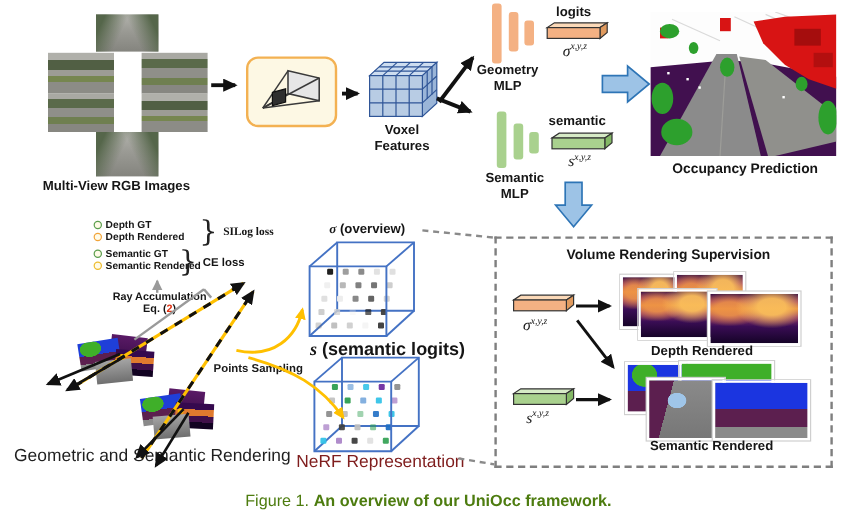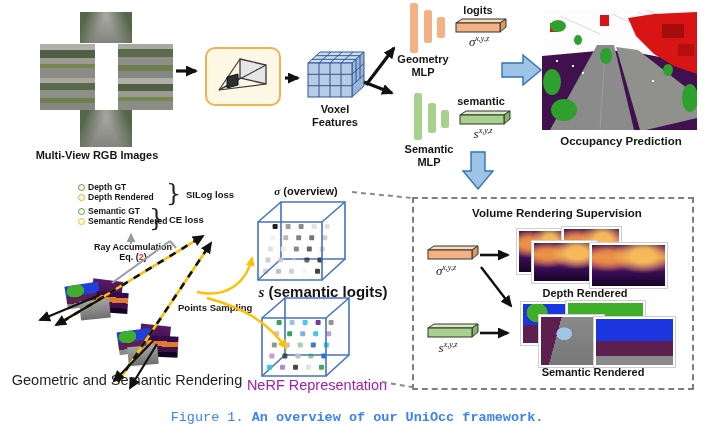--- a/index.html
+++ b/index.html
@@ -34,21 +34,21 @@
   .sem-v4{background:linear-gradient(to bottom,#1b35e0 0 48%,#5c1f4f 48% 80%,#8a8a8a 80%);}
   .mini{position:absolute;z-index:6;}
   .mini-sem{background:radial-gradient(ellipse at 30% 25%,#3faf29 0 26%,rgba(0,0,0,0) 27%),
             linear-gradient(to bottom,#1f3fd8 0 48%,#5c1f4f 48% 78%,#8a8a8a 78%);}
   .mini-depth{background:linear-gradient(to bottom,#35094e 0 25%,#e07a2e 25% 50%,#40104a 50% 75%,#120322 75%);}
   .mini-gray{background:linear-gradient(to bottom,#a5a5a5,#6f6f6f);}
   .mini-purple{background:linear-gradient(to bottom,#5a1a66,#3a0d49);}
   .legend-dot{position:absolute;width:5px;height:5px;border-radius:50%;background:#fffbe8;}
   .brace{position:absolute;font-family:"DejaVu Serif",serif;color:#222;line-height:1;}
   .dashed-box{position:absolute;border:2px dashed #7f7f7f;background:transparent;z-index:2;}
-  .caption{font-family:Liberation Mono, monospace;font-size:13.5px;color:#3b82f6;white-space:nowrap;}
+  .caption{font-family:Liberation Sans, sans-serif;font-size:13.5px;color:#4d7c0f;white-space:nowrap;}
 </style>
 </head>
 <body>
 
 <div id="canvas">
 
   <div class="cam cam-road" style="left:80px;top:12px;width:52px;height:31px;"></div>
   <div class="cam cam-side" style="left:40px;top:44px;width:55px;height:34px;"></div>
   <div class="cam cam-side2" style="left:40px;top:78px;width:55px;height:32px;"></div>
   <div class="cam cam-side2" style="left:118px;top:44px;width:55px;height:34px;"></div>
@@ -159,21 +159,21 @@
 
   <div class="legend-dot" style="left:78px;top:184px;border:1.5px solid #5b9e4d;"></div>
   <div class="abs lbl" style="left:88px;top:182px;font-size:8.5px;text-align:left;">Depth GT</div>
   <div class="legend-dot" style="left:78px;top:194px;border:1.5px solid #f2a43a;"></div>
   <div class="abs lbl" style="left:88px;top:192px;font-size:8.5px;text-align:left;">Depth Rendered</div>
   <div class="legend-dot" style="left:78px;top:208px;border:1.5px solid #5b9e4d;"></div>
   <div class="abs lbl" style="left:88px;top:206px;font-size:8.5px;text-align:left;">Semantic GT</div>
   <div class="legend-dot" style="left:78px;top:218px;border:1.5px solid #eebc2e;"></div>
   <div class="abs lbl" style="left:88px;top:216px;font-size:8.5px;text-align:left;">Semantic Rendered</div>
   <div class="brace" style="left:166px;top:181px;font-size:24px;">}</div>
-  <div class="abs lbl" style="left:186px;top:189px;font-size:9.5px;text-align:left;">SILog loss</div>
+  <div class="abs lbl" style="left:186px;top:189px;font-size:9.5px;text-align:left;font-family:Liberation Serif, serif;">SILog loss</div>
   <div class="brace" style="left:149px;top:206px;font-size:24px;">}</div>
   <div class="abs lbl" style="left:169px;top:214px;font-size:9.5px;text-align:left;">CE loss</div>
 
   <div class="abs lbl ctr" style="left:133px;top:242px;font-size:9px;">Ray Accumulation</div>
   <div class="abs lbl ctr" style="left:133px;top:252px;font-size:9px;">
     <span>Eq. (</span><span style="color:#e03010;">2</span><span>)</span>
   </div>
   <div class="abs lbl" style="left:178px;top:302px;font-size:9.5px;text-align:left;color:#1a1a1a;">Points Sampling</div>
 
   <div class="mini mini-purple" style="left:92px;top:280px;width:30px;height:21px;transform:rotate(7deg);"></div>
@@ -259,21 +259,21 @@
         <rect x="50.4" y="58.6" width="5" height="5" rx="1" fill="#2e9e4f" opacity="0.55"></rect>
         <rect x="63.4" y="58.6" width="5" height="5" rx="1" fill="#1f6fc4" opacity="0.95"></rect>
         <rect x="9.0" y="69.8" width="5" height="5" rx="1" fill="#35c3e8" opacity="0.95"></rect>
         <rect x="22.0" y="69.8" width="5" height="5" rx="1" fill="#6f2da0" opacity="0.55"></rect>
         <rect x="35.0" y="69.8" width="5" height="5" rx="1" fill="#3d3d3d" opacity="0.95"></rect>
         <rect x="48.0" y="69.8" width="5" height="5" rx="1" fill="#bfbfbf" opacity="0.45"></rect>
         <rect x="61.0" y="69.8" width="5" height="5" rx="1" fill="#2e9e4f" opacity="0.9"></rect>
       </g>
     <polygon points="4,23 68,23 68,81 4,81" fill="none" stroke="#4472c4" stroke-width="1.6"></polygon>
   </svg>
-  <div class="abs ctr" style="left:317px;top:377px;font-size:14.5px;color:#a21caf;white-space:nowrap;">NeRF Representation</div>
+  <div class="abs ctr" style="left:317px;top:377px;font-size:14.5px;color:#7f1d1d;white-space:nowrap;">NeRF Representation</div>
 
   <div class="dashed-box" style="left:412px;top:197px;width:278px;height:189px;"></div>
   <div class="abs lbl ctr" style="left:557px;top:206px;font-size:11.5px;">Volume Rendering Supervision</div>
 
   <svg class="abs" style="left:424px;top:244px;z-index:4;" width="58" height="18">
     <polygon points="4,6 48,6 54,2 10,2" fill="#fbd9b8" stroke="#333" stroke-width="1"></polygon>
     <polygon points="48,6 54,2 54,10 48,15" fill="#e09a5e" stroke="#333" stroke-width="1"></polygon>
     <rect x="4" y="6" width="44" height="9" fill="#f4b183" stroke="#333" stroke-width="1"></rect>
   </svg>
   <div class="abs ctr" style="left:446px;top:263px;font-size:13px;z-index:4;">

